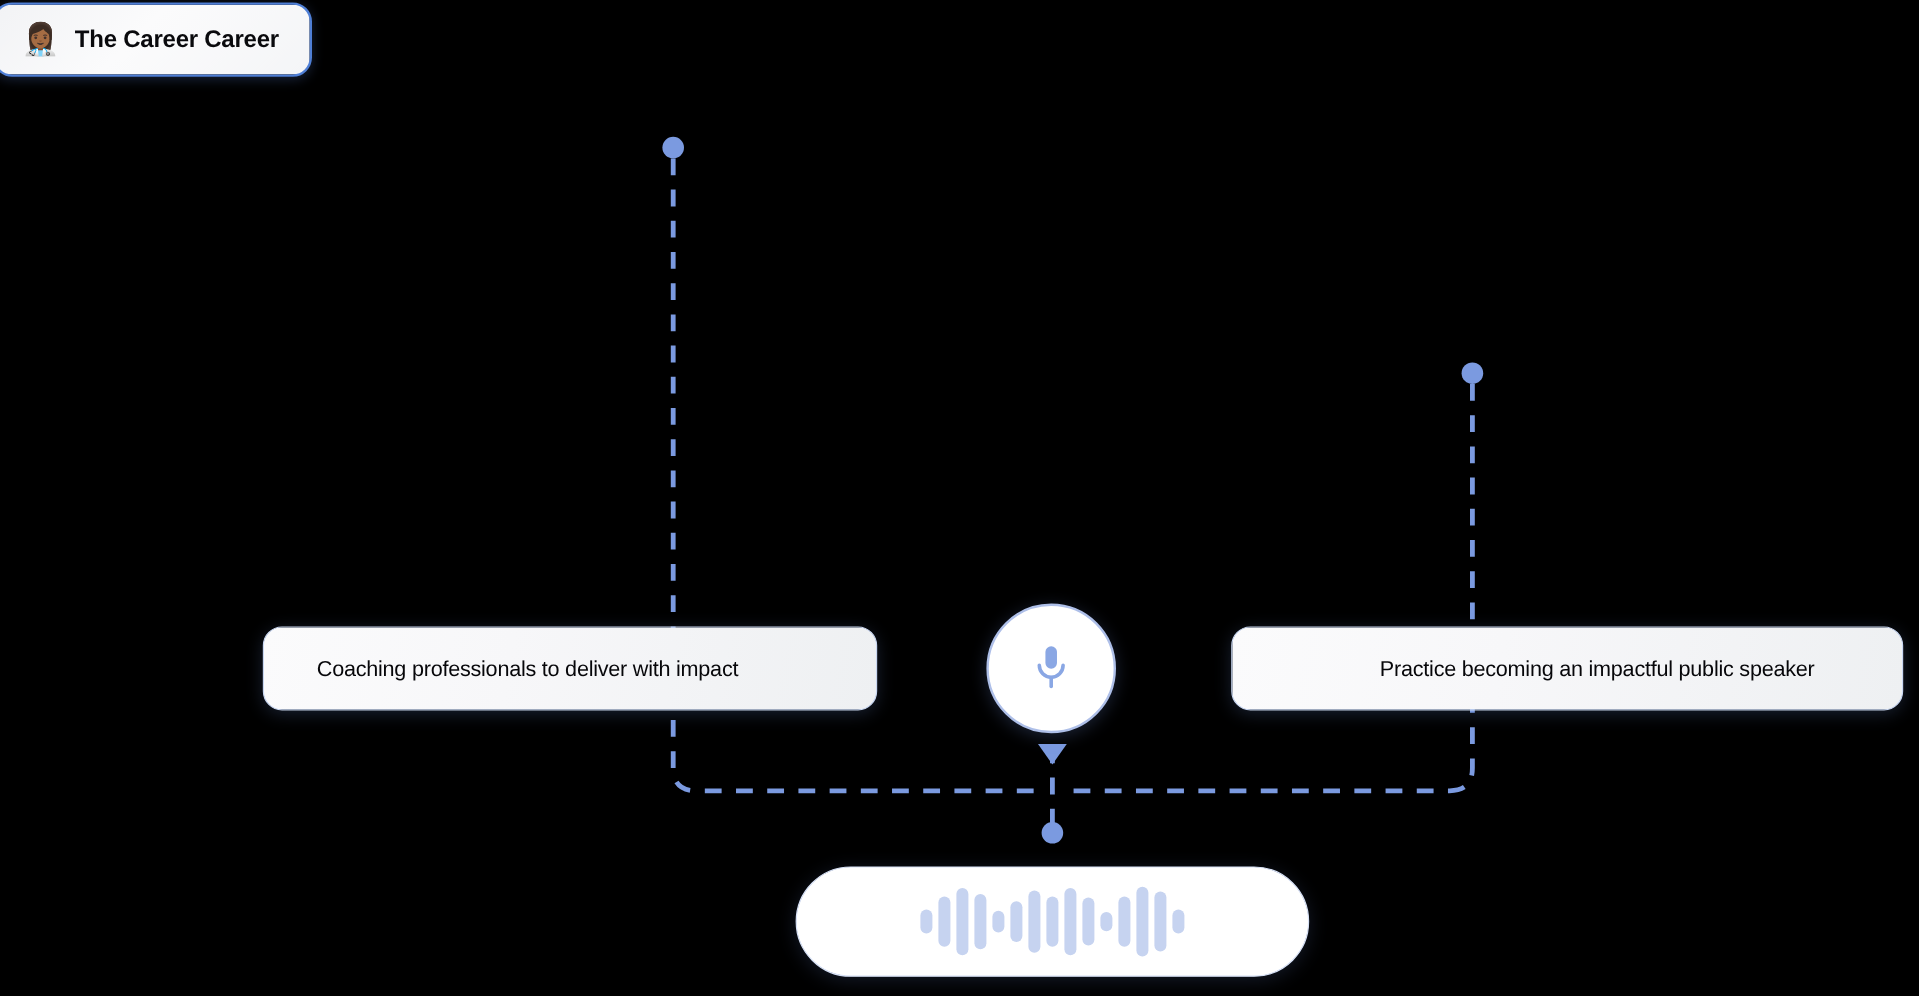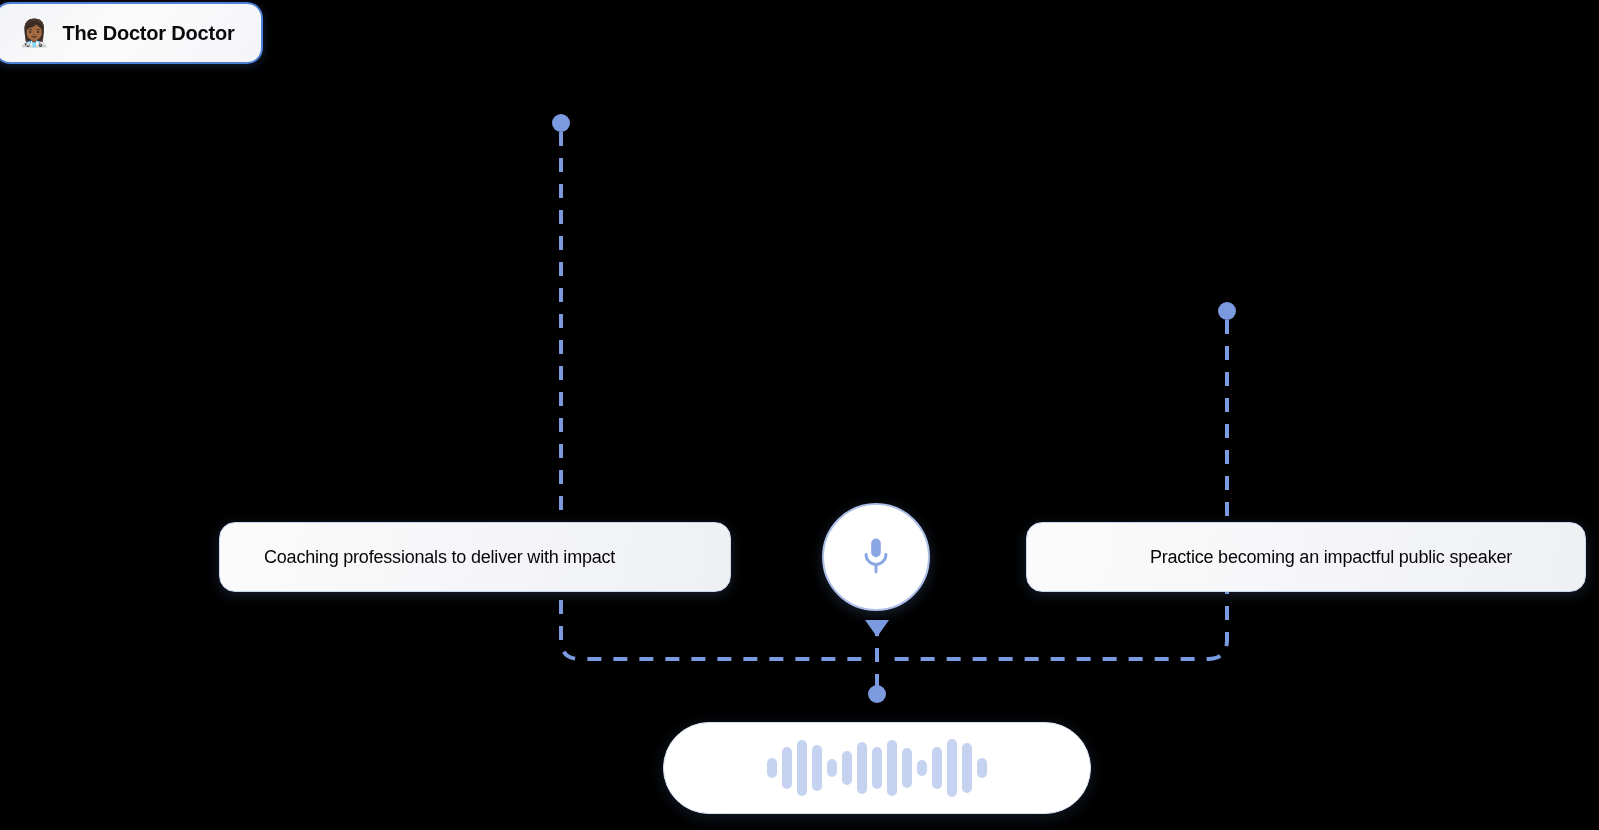--- a/index.html
+++ b/index.html
@@ -148,21 +148,21 @@
 
     <polygon points="865,620 889,620 877,637" fill="#7b9ae0"></polygon>
 
     <circle cx="561" cy="123" r="9" fill="#7b9ae0"></circle>
     <circle cx="1227" cy="311" r="9" fill="#7b9ae0"></circle>
     <circle cx="877" cy="694" r="9" fill="#7b9ae0"></circle>
   </svg>
 
   <div class="title-badge">
     <span class="title-emoji">👩🏾‍⚕️</span>
-    <span class="title-text">The Doctor Doctor</span>
+    <span class="title-text">The Career Career</span>
   </div>
 
   <div class="pill" id="pill-left">
     <span class="pill-text">Coaching professionals to deliver with impact</span>
   </div>
 
   <div class="pill" id="pill-right">
     <span class="pill-text">Practice becoming an impactful public speaker</span>
   </div>
 

